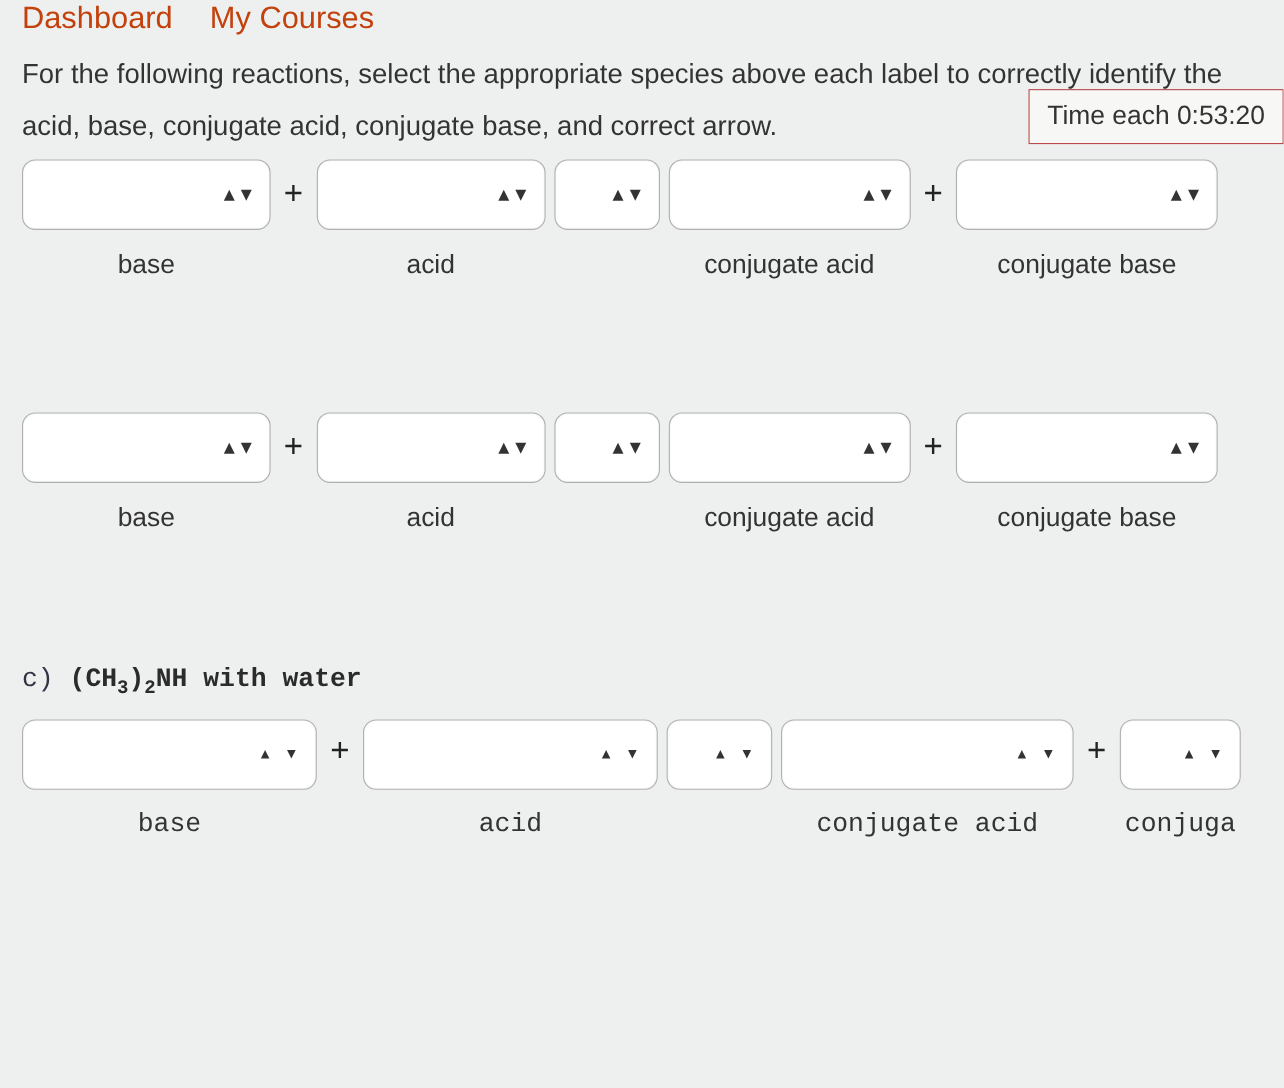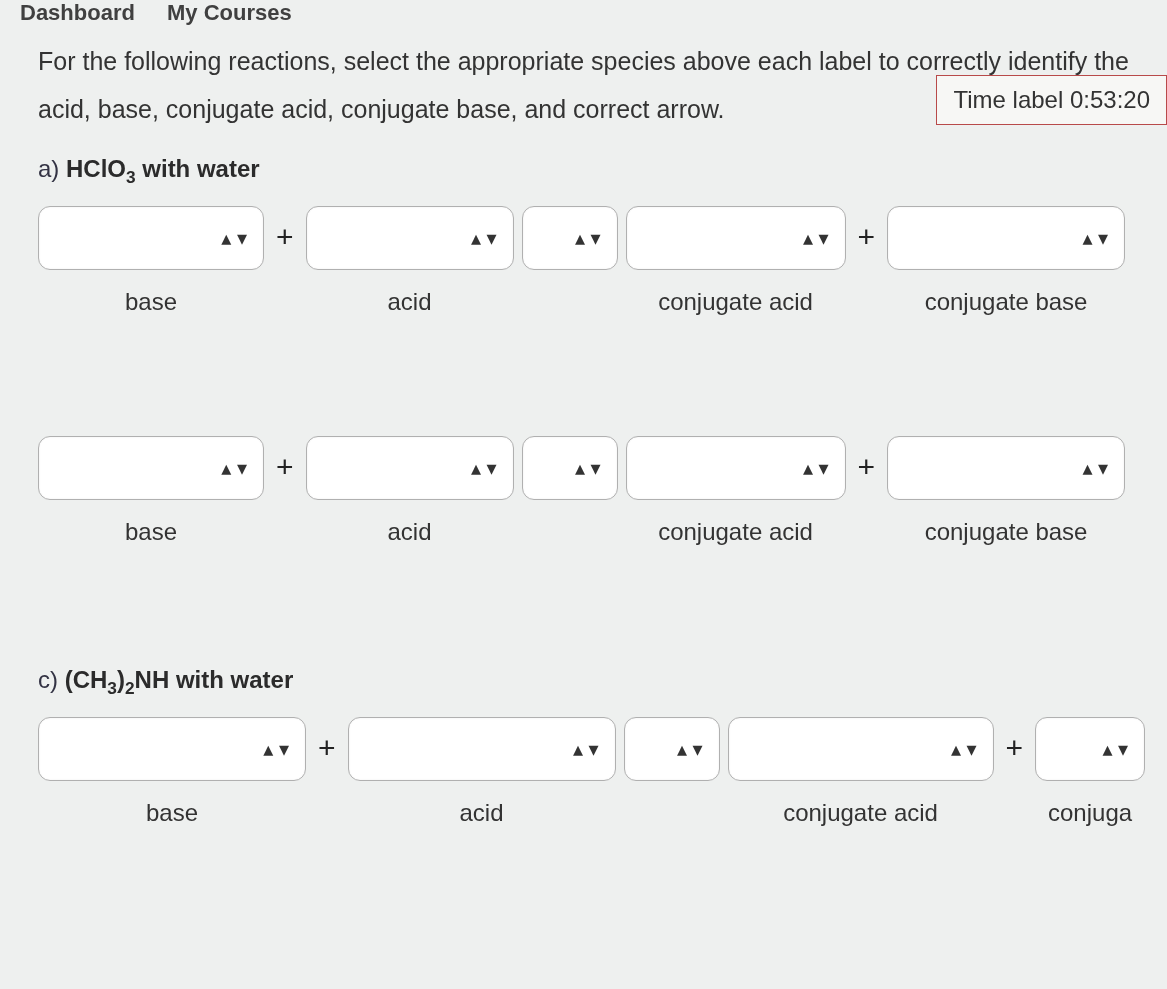--- a/index.html
+++ b/index.html
@@ -6,28 +6,26 @@
   body {
     margin: 0;
     font-family: Verdana, Geneva, sans-serif;
     background: #eef0ef;
     color: #2b2b2b;
     width: 1167px;
     overflow-x: hidden;
   }
   .nav {
     padding: 0 20px 4px 20px;
-    font-size: 22px;
-    color: #404040;
-    font-weight: bold;
+    font-size: 28px;
+    color: #c2410c;
   }
   .nav span { margin-right: 26px; }
   .content {
     padding: 8px 20px 0 20px;
-    margin-left: 18px;
   }
   .prompt {
     font-size: 25px;
     line-height: 1.9;
     color: #333;
     margin-bottom: 6px;
   }
   .timer-wrap {
     position: relative;
     height: 0;
@@ -87,21 +85,21 @@
     margin-top: 14px;
   }
   .lbl {
     margin-top: 18px;
     font-size: 24px;
     color: #333;
     text-align: left;
     white-space: nowrap;
   }
   .block { margin-bottom: 120px; }
-  .block:last-child { margin-bottom: 0; }
+  .block:last-child { margin-bottom: 0; font-family: Liberation Mono, monospace; }
   
   .w-base { width: 226px; }
   .w-acid { width: 208px; }
   .w-arrow{ width: 96px; }
   .w-cacid{ width: 220px; }
   .w-cbase{ width: 238px; }
   
   .c .w-base { width: 268px; }
   .c .w-acid { width: 268px; }
   .c .w-cacid{ width: 266px; }
@@ -112,27 +110,24 @@
 <div class="nav">
   <span>Dashboard</span>
   <span>My Courses</span>
 </div>
 
 <div class="content">
 
   <div class="prompt">For the following reactions, select the appropriate species above each label to correctly identify the acid, base, conjugate acid, conjugate base, and correct arrow.</div>
 
   <div class="timer-wrap">
-    <div class="timer">Time label 0:53:20</div>
+    <div class="timer">Time each 0:53:20</div>
   </div>
 
   <div class="block">
-    <div class="part-label">
-      <span class="letter">a) </span><b>HClO<sub>3</sub> with water</b>
-    </div>
     <div class="reaction-row">
       <div class="cell">
         <div class="stepper w-base">
             <span class="arrows">▴
 ▾</span>
           </div>
         <div class="lbl">base</div>
       </div>
       <div class="plus">+</div>
       <div class="cell">

